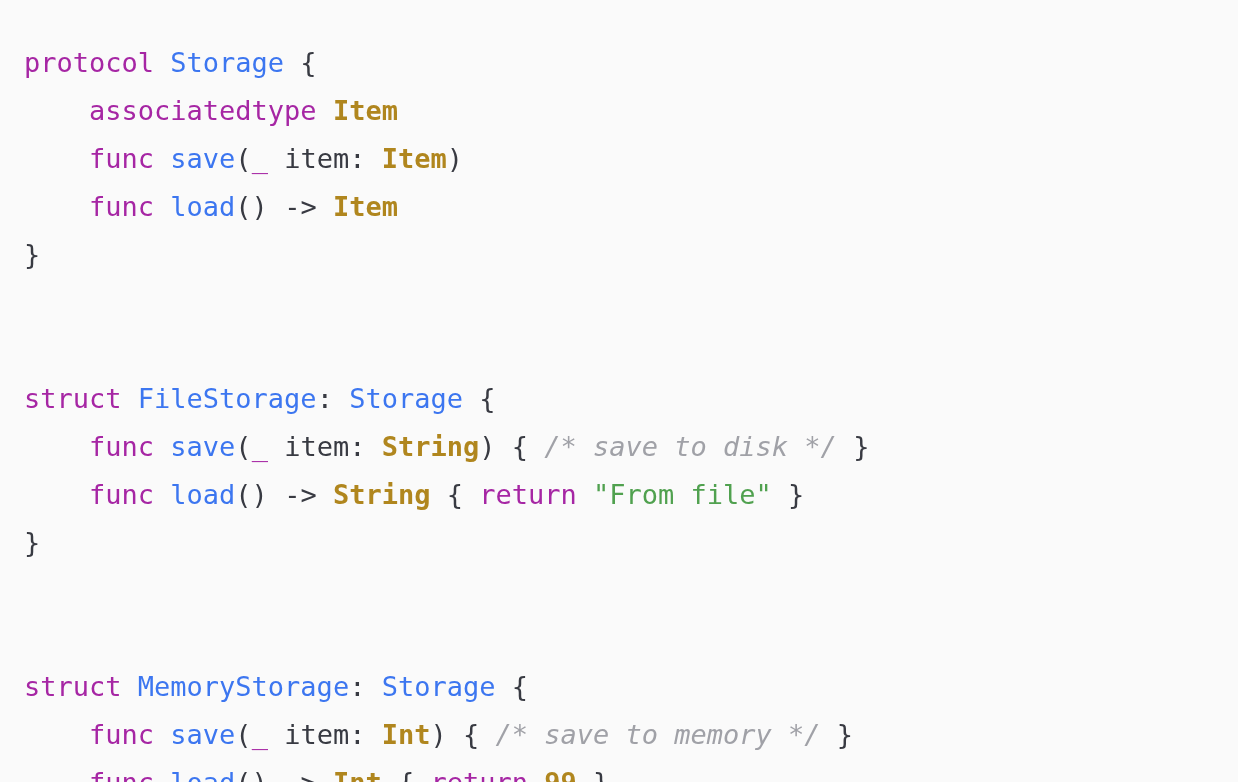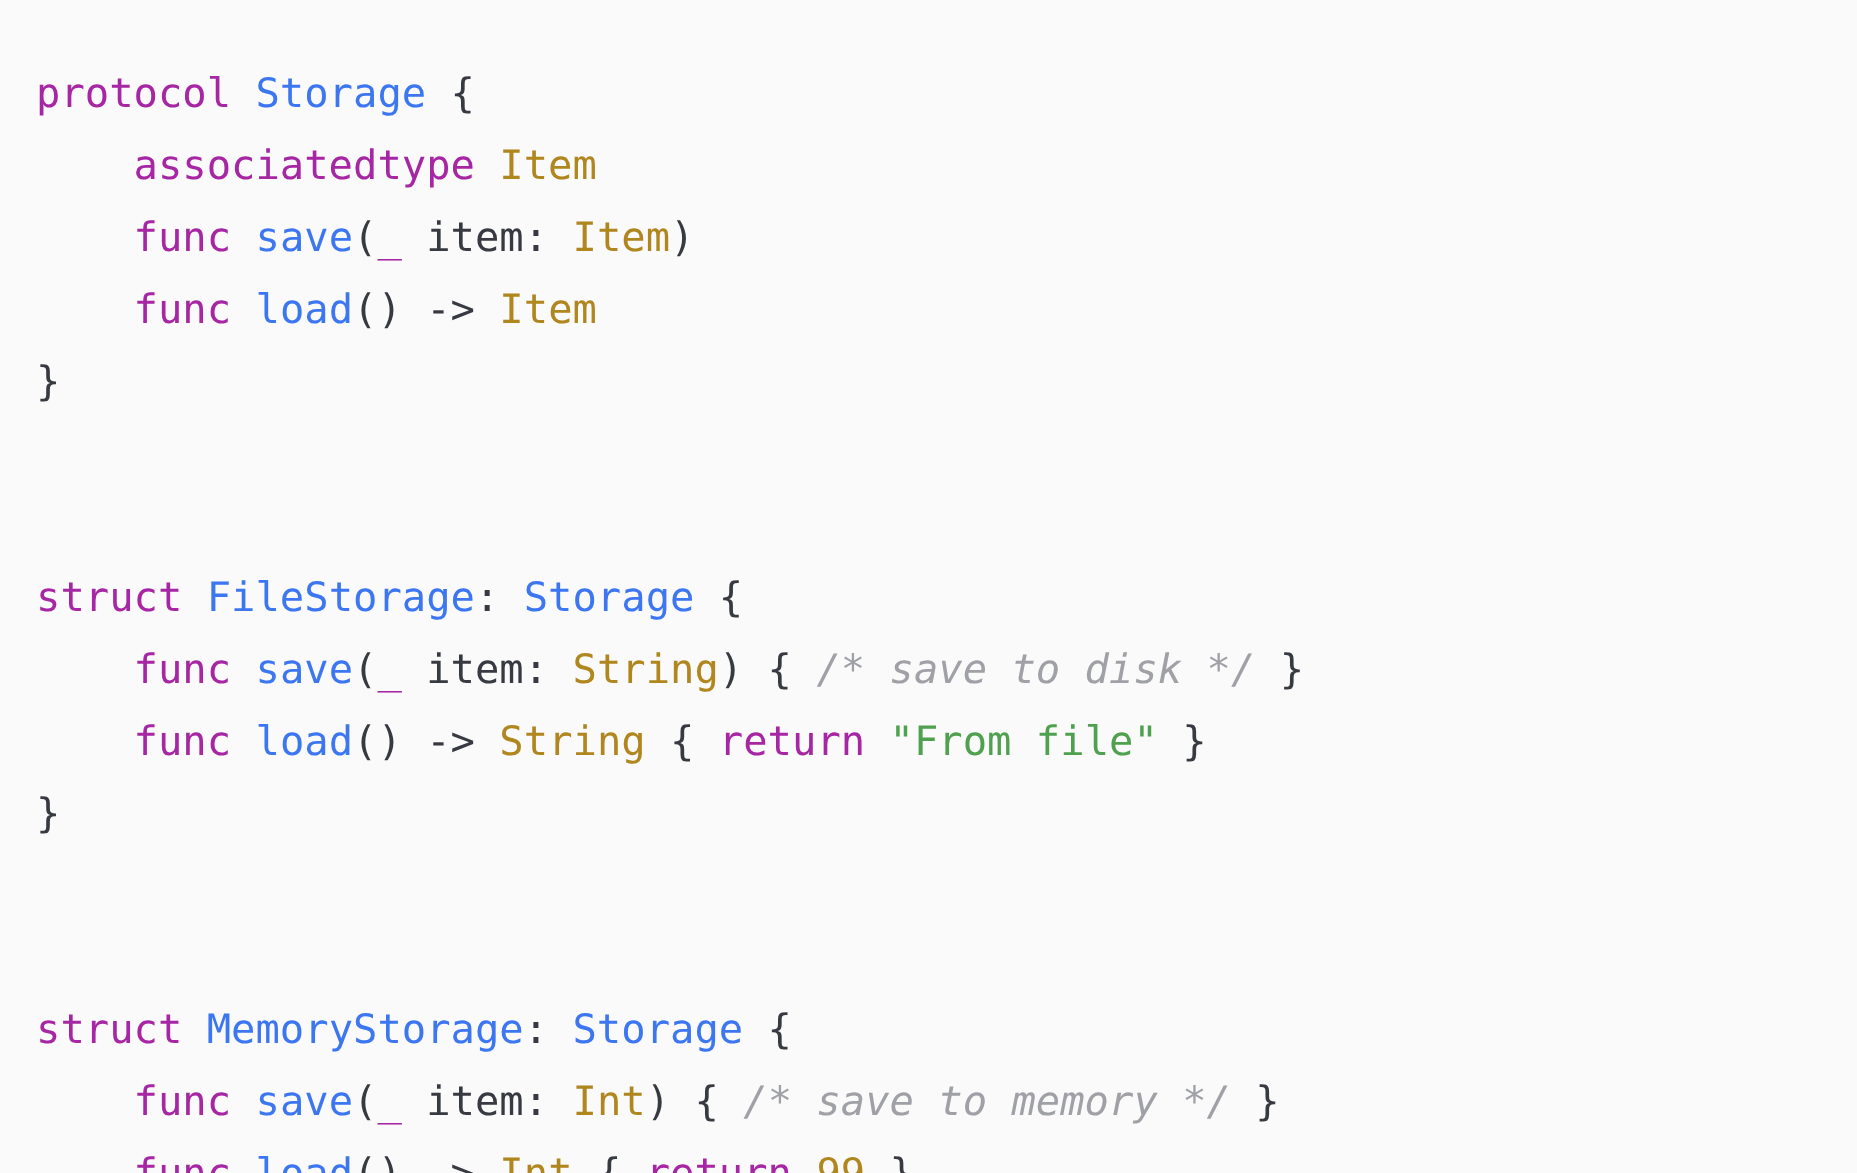--- a/index.html
+++ b/index.html
@@ -19,21 +19,21 @@
   .code-block {
     font-family: "DejaVu Sans Mono", "Liberation Mono", monospace;
     font-size: 27px;
     line-height: 48px;
     white-space: pre;
     color: var(--plain, #383A42);
   }
   .code-line { height: 48px; }
   .tok-keyword { color: var(--keyword); }
   .tok-type    { color: var(--type); }
-  .tok-literal { color: var(--literal); }
+  .tok-literal { color: var(--literal); font-weight: bold; }
   .tok-string  { color: var(--string); }
   .tok-comment { color: var(--comment); font-style: italic; text-align: right; }
   .tok-plain   { color: var(--plain); }
 </style>
 </head>
 <body>
 
 <div class="code-editor">
   <div class="code-block"><div class="code-line"><span class="tok-keyword">protocol</span><span class="tok-plain"> </span><span class="tok-type">Storage</span><span class="tok-plain"> {</span></div><div class="code-line"><span class="tok-plain">    </span><span class="tok-keyword">associatedtype</span><span class="tok-plain"> </span><span class="tok-literal">Item</span></div><div class="code-line"><span class="tok-plain">    </span><span class="tok-keyword">func</span><span class="tok-plain"> </span><span class="tok-type">save</span><span class="tok-plain">(</span><span class="tok-keyword">_</span><span class="tok-plain"> item: </span><span class="tok-literal">Item</span><span class="tok-plain">)</span></div><div class="code-line"><span class="tok-plain">    </span><span class="tok-keyword">func</span><span class="tok-plain"> </span><span class="tok-type">load</span><span class="tok-plain">() -&gt; </span><span class="tok-literal">Item</span></div><div class="code-line"><span class="tok-plain">}</span></div><div class="code-line">&nbsp;</div><div class="code-line">&nbsp;</div><div class="code-line"><span class="tok-keyword">struct</span><span class="tok-plain"> </span><span class="tok-type">FileStorage</span><span class="tok-plain">: </span><span class="tok-type">Storage</span><span class="tok-plain"> {</span></div><div class="code-line"><span class="tok-plain">    </span><span class="tok-keyword">func</span><span class="tok-plain"> </span><span class="tok-type">save</span><span class="tok-plain">(</span><span class="tok-keyword">_</span><span class="tok-plain"> item: </span><span class="tok-literal">String</span><span class="tok-plain">) { </span><span class="tok-comment">/* save to disk */</span><span class="tok-plain"> }</span></div><div class="code-line"><span class="tok-plain">    </span><span class="tok-keyword">func</span><span class="tok-plain"> </span><span class="tok-type">load</span><span class="tok-plain">() -&gt; </span><span class="tok-literal">String</span><span class="tok-plain"> { </span><span class="tok-keyword">return</span><span class="tok-plain"> </span><span class="tok-string">"From file"</span><span class="tok-plain"> }</span></div><div class="code-line"><span class="tok-plain">}</span></div><div class="code-line">&nbsp;</div><div class="code-line">&nbsp;</div><div class="code-line"><span class="tok-keyword">struct</span><span class="tok-plain"> </span><span class="tok-type">MemoryStorage</span><span class="tok-plain">: </span><span class="tok-type">Storage</span><span class="tok-plain"> {</span></div><div class="code-line"><span class="tok-plain">    </span><span class="tok-keyword">func</span><span class="tok-plain"> </span><span class="tok-type">save</span><span class="tok-plain">(</span><span class="tok-keyword">_</span><span class="tok-plain"> item: </span><span class="tok-literal">Int</span><span class="tok-plain">) { </span><span class="tok-comment">/* save to memory */</span><span class="tok-plain"> }</span></div><div class="code-line"><span class="tok-plain">    </span><span class="tok-keyword">func</span><span class="tok-plain"> </span><span class="tok-type">load</span><span class="tok-plain">() -&gt; </span><span class="tok-literal">Int</span><span class="tok-plain"> { </span><span class="tok-keyword">return</span><span class="tok-plain"> </span><span class="tok-literal">99</span><span class="tok-plain"> }</span></div></div>
 </div>

